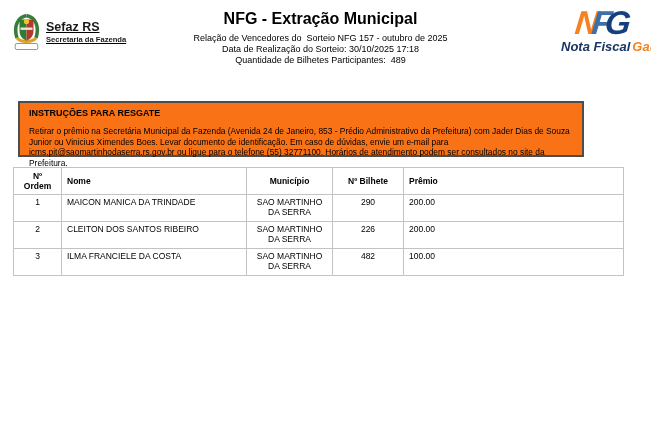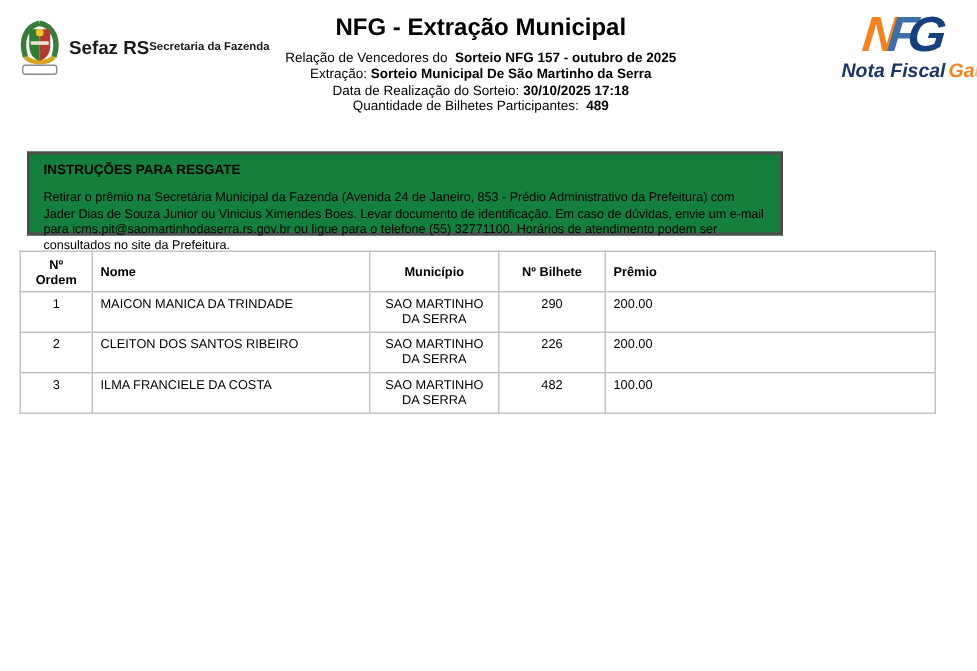--- a/index.html
+++ b/index.html
@@ -6,44 +6,44 @@
   body {
     width:651px; height:447px; position:relative;
     font-family:"Liberation Sans", sans-serif; color:#000;
     overflow:hidden;
   }
   .page { position:absolute; inset:0; background:#fff; }
 
   
   .sefaz-brand { position:absolute; left:13px; top:13px; display:flex; align-items:center; gap:6px; }
   .coat { width:27px; height:38px; display:block; }
-  .sefaz-text { display:flex; flex-direction:row; justify-content:center; }
+  .sefaz-text { display:flex; flex-direction:column; justify-content:center;text-decoration:underline; }
   .sefaz-title { font-size:12.5px; font-weight:bold; color:#1a1a1a; line-height:14px; }
   .sefaz-subtitle { font-size:7.6px; font-weight:bold; color:#1a1a1a; line-height:9px; margin-top:1px; }
 
   
   .header-center { position:absolute; top:9px; left:100px; right:110px; text-align:center; }
   .page-title { font-size:16px; font-weight:bold; line-height:19px; margin:0 0 5px 0; }
   .hline { font-size:9px; line-height:10.8px; }
-  .hline .val { font-weight:bold; }
+  .hline .val { font-weight:normal; }
 
   
   .nfg-logo { position:absolute; top:4px; right:6px; width:84px; text-align:center; }
   .nfg-letters { font-style:italic; font-weight:bold; font-size:33px; line-height:38px;
                  letter-spacing:-7px; transform:skewX(-6deg); padding-right:7px; }
   .nfg-n { color:#F6821F; }
   .nfg-f { color:#3E6FA8; }
   .nfg-g { color:#16407C; }
   .nfg-tagline { font-size:13px; font-style:italic; font-weight:bold; margin-top:-3px; white-space:nowrap; }
   .nfg-tag-dark { color:#1B3664; }
   .nfg-tag-orange { color:#F6821F; margin-left:2px; }
 
   
-  .instructions { position:absolute; left:18px; top:101px; width:504px; height:56px;
-                  box-sizing:border-box; border:2px solid #4d4d4d; padding:5px 9px 0 9px; background:#15803d; }
+  .instructions { position:absolute; left:18px; top:101px; width:566px; height:56px;
+                  box-sizing:border-box; border:2px solid #4d4d4d; padding:5px 9px 0 9px; background:#f97316; }
   .instructions-title { font-size:9px; font-weight:bold; line-height:11px; }
   .instructions-body { font-size:8.4px; line-height:10.6px; margin-top:7px; }
 
   
   .winners-table { position:absolute; left:13px; top:167px; width:610px;
                    border-collapse:collapse; table-layout:fixed; }
   .winners-table th, .winners-table td {
     border:1px solid #c3c3c3; font-size:8.5px; overflow:hidden;
   }
   .winners-table th { font-weight:bold; padding:3px 5px; }
@@ -70,23 +70,20 @@
     <div class="sefaz-text">
       <span class="sefaz-title">Sefaz RS</span>
       <span class="sefaz-subtitle">Secretaria da Fazenda</span>
     </div>
   </div>
 
   <div class="header-center">
     <div class="page-title">NFG - Extração Municipal</div>
     <div class="hline">
       <span class="lbl">Relação de Vencedores do &nbsp;</span><span class="val">Sorteio NFG 157 - outubro de 2025</span>
-    </div>
-    <div class="hline">
-      <span class="lbl">Extração: </span><span class="val">Sorteio Municipal De São Martinho da Serra</span>
     </div>
     <div class="hline">
       <span class="lbl">Data de Realização do Sorteio: </span><span class="val">30/10/2025 17:18</span>
     </div>
     <div class="hline">
       <span class="lbl">Quantidade de Bilhetes Participantes: &nbsp;</span><span class="val">489</span>
     </div>
   </div>
 
   <div class="nfg-logo">

